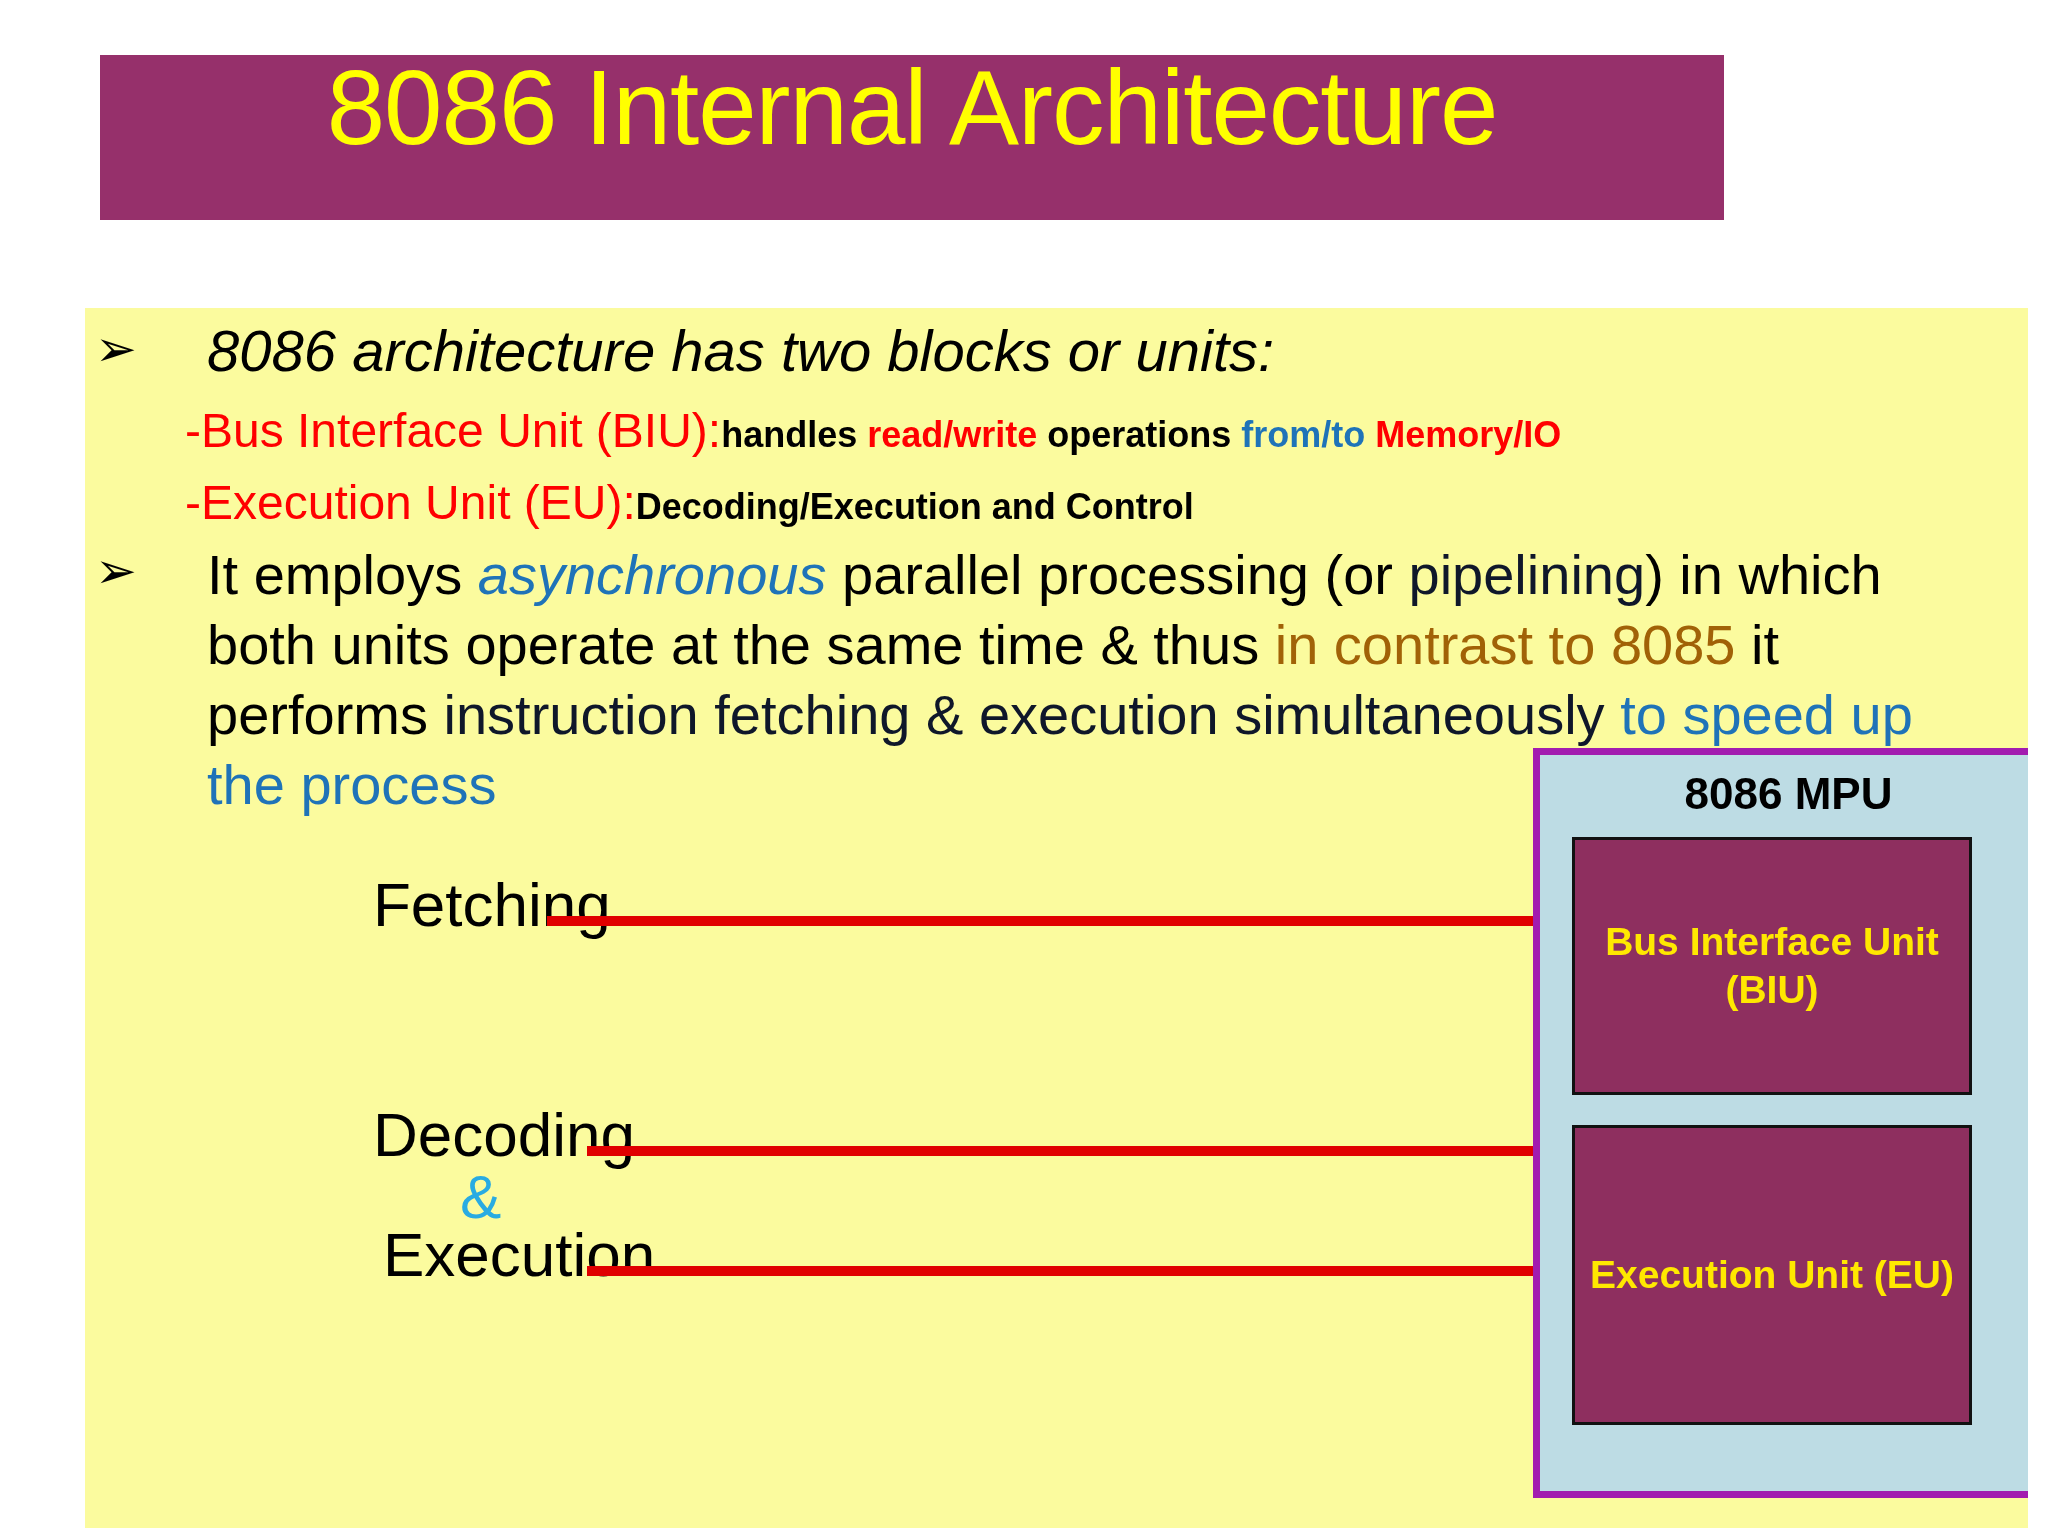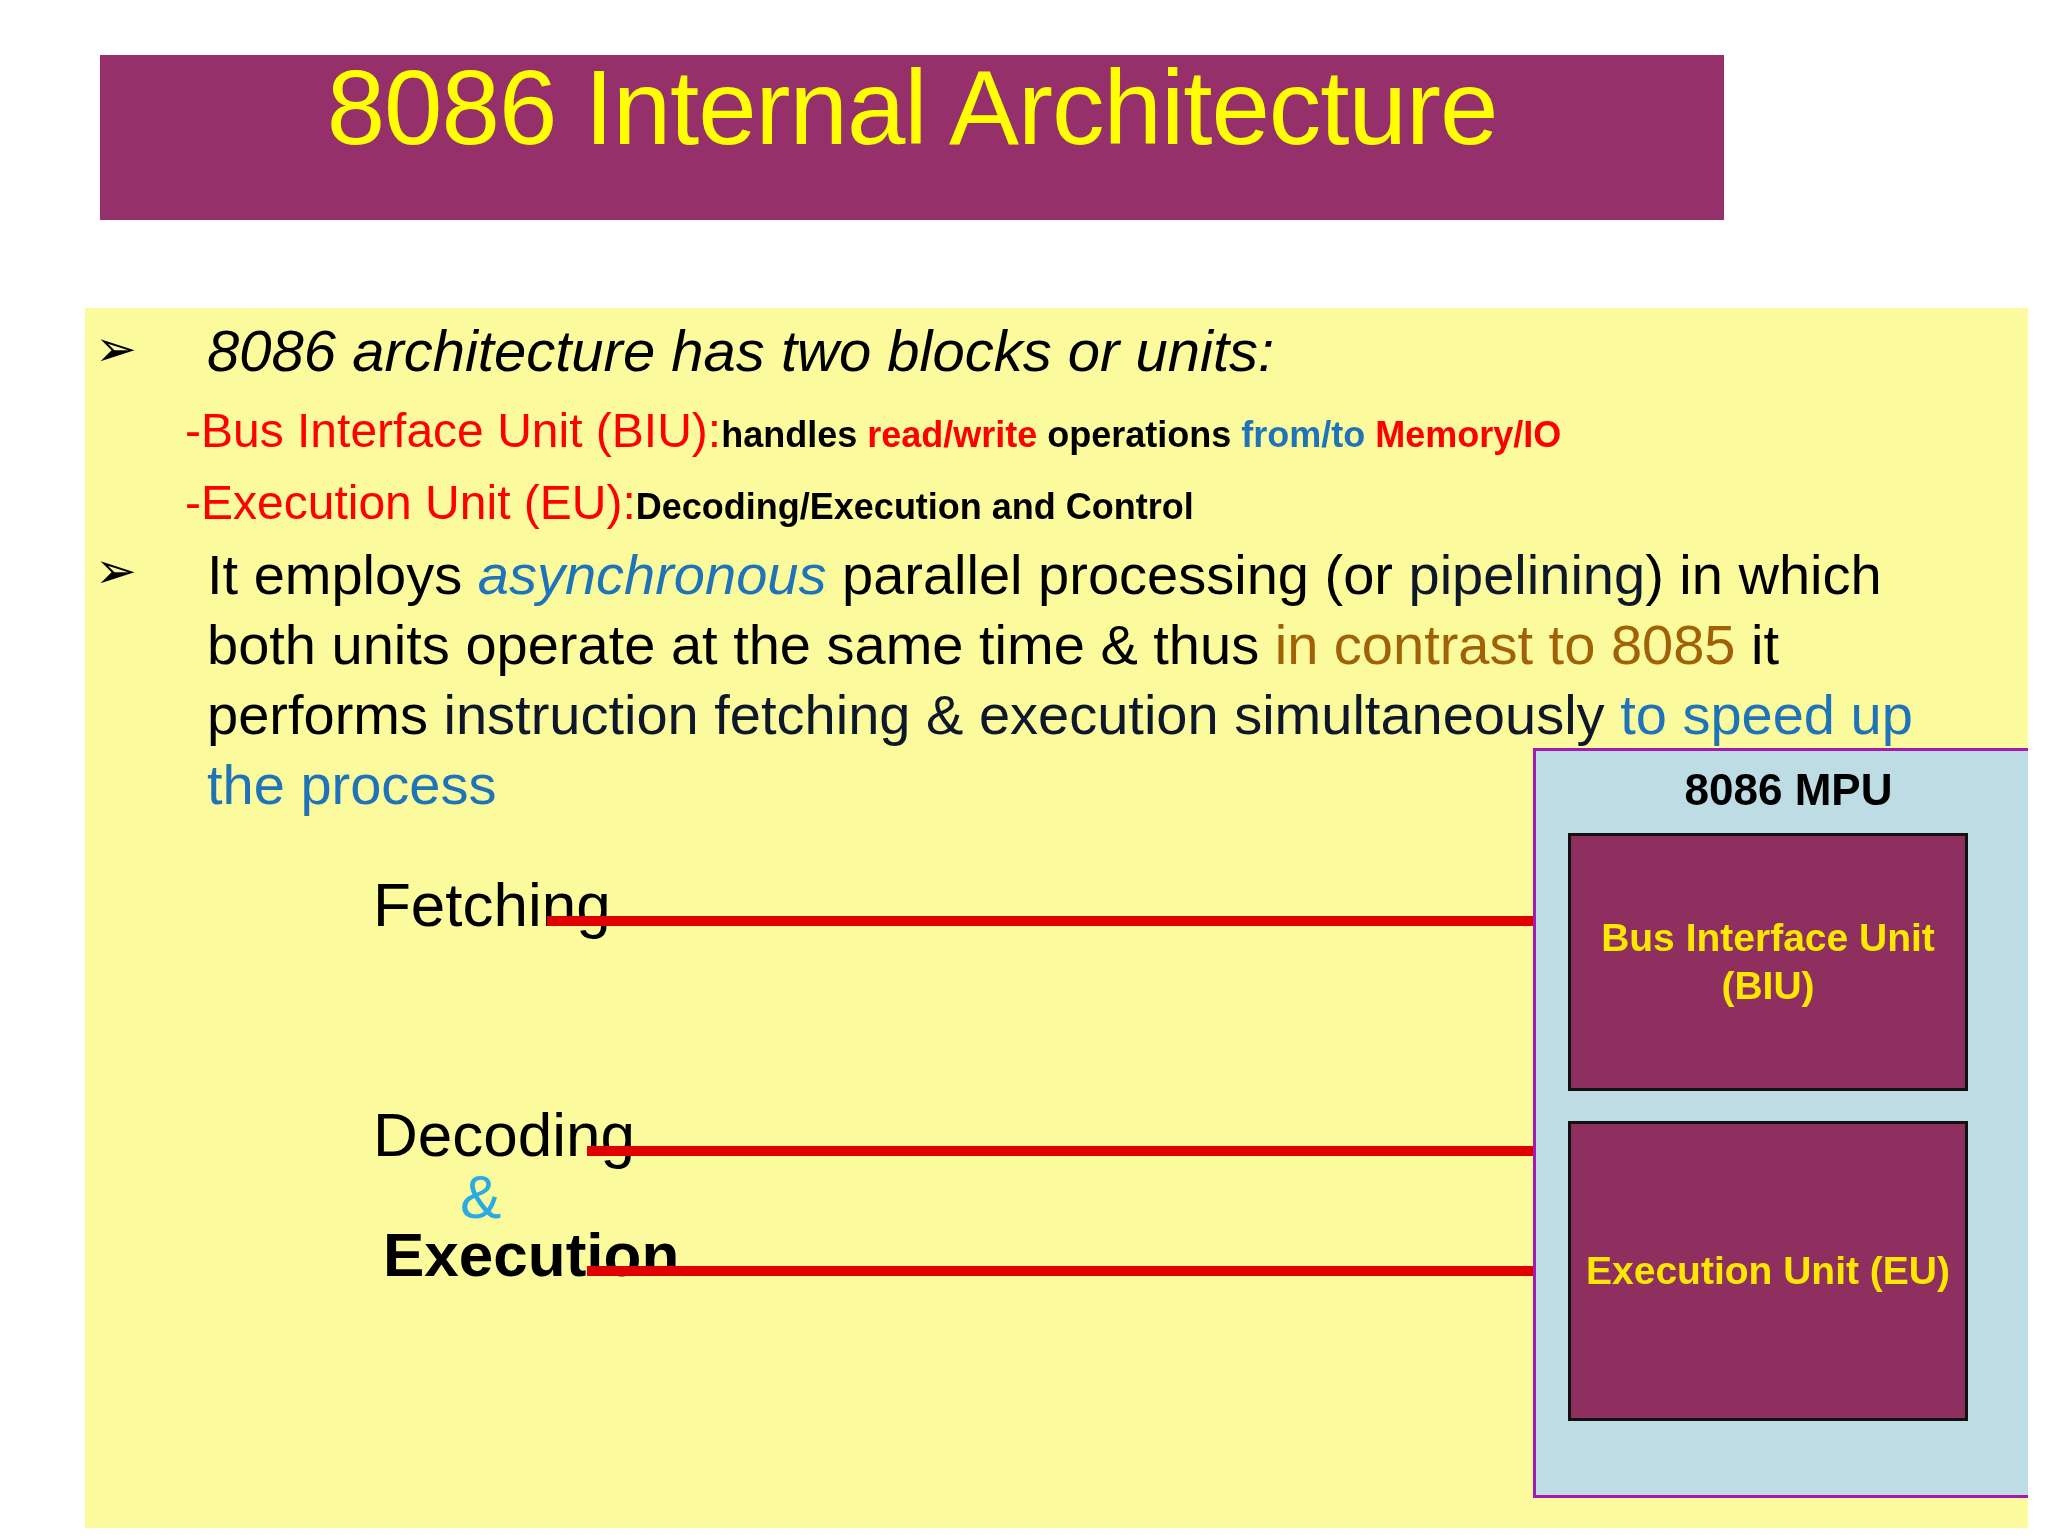--- a/index.html
+++ b/index.html
@@ -131,21 +131,21 @@
   }
 
   
   #mpu-box {
     position: absolute;
     left: 1448px;
     top: 0px;
     width: 511px;
     height: 750px;
     background: #BDDCE4;
-    border: 3px solid #a21caf;
+    border: 7px solid #a21caf;
     box-sizing: border-box;
   }
   #mpu-title {
     position: absolute;
     left: 0; right: 0;
     top: 14px;
     text-align: center;
     font-size: 44px;
     font-weight: bold;
     color: #000000;
@@ -176,21 +176,21 @@
     position: absolute;
     font-size: 62px;
     line-height: 58px;
     color: #000000;
     white-space: nowrap;
     text-align: right;
   }
   #label-fetching  { left: 288px; top: 128px; }
   #label-decoding  { left: 288px; top: 358px; }
   #label-amp       { left: 375px; top: 420px; color: #29ABE2; }
-  #label-execution { left: 298px; top: 478px; font-weight: bold; }
+  #label-execution { left: 298px; top: 478px; }
 
   
   .arrow {
     position: absolute;
     height: 10px;
     background: #E00000;
   }
   .arrow::after {
     content: "";
     position: absolute;

